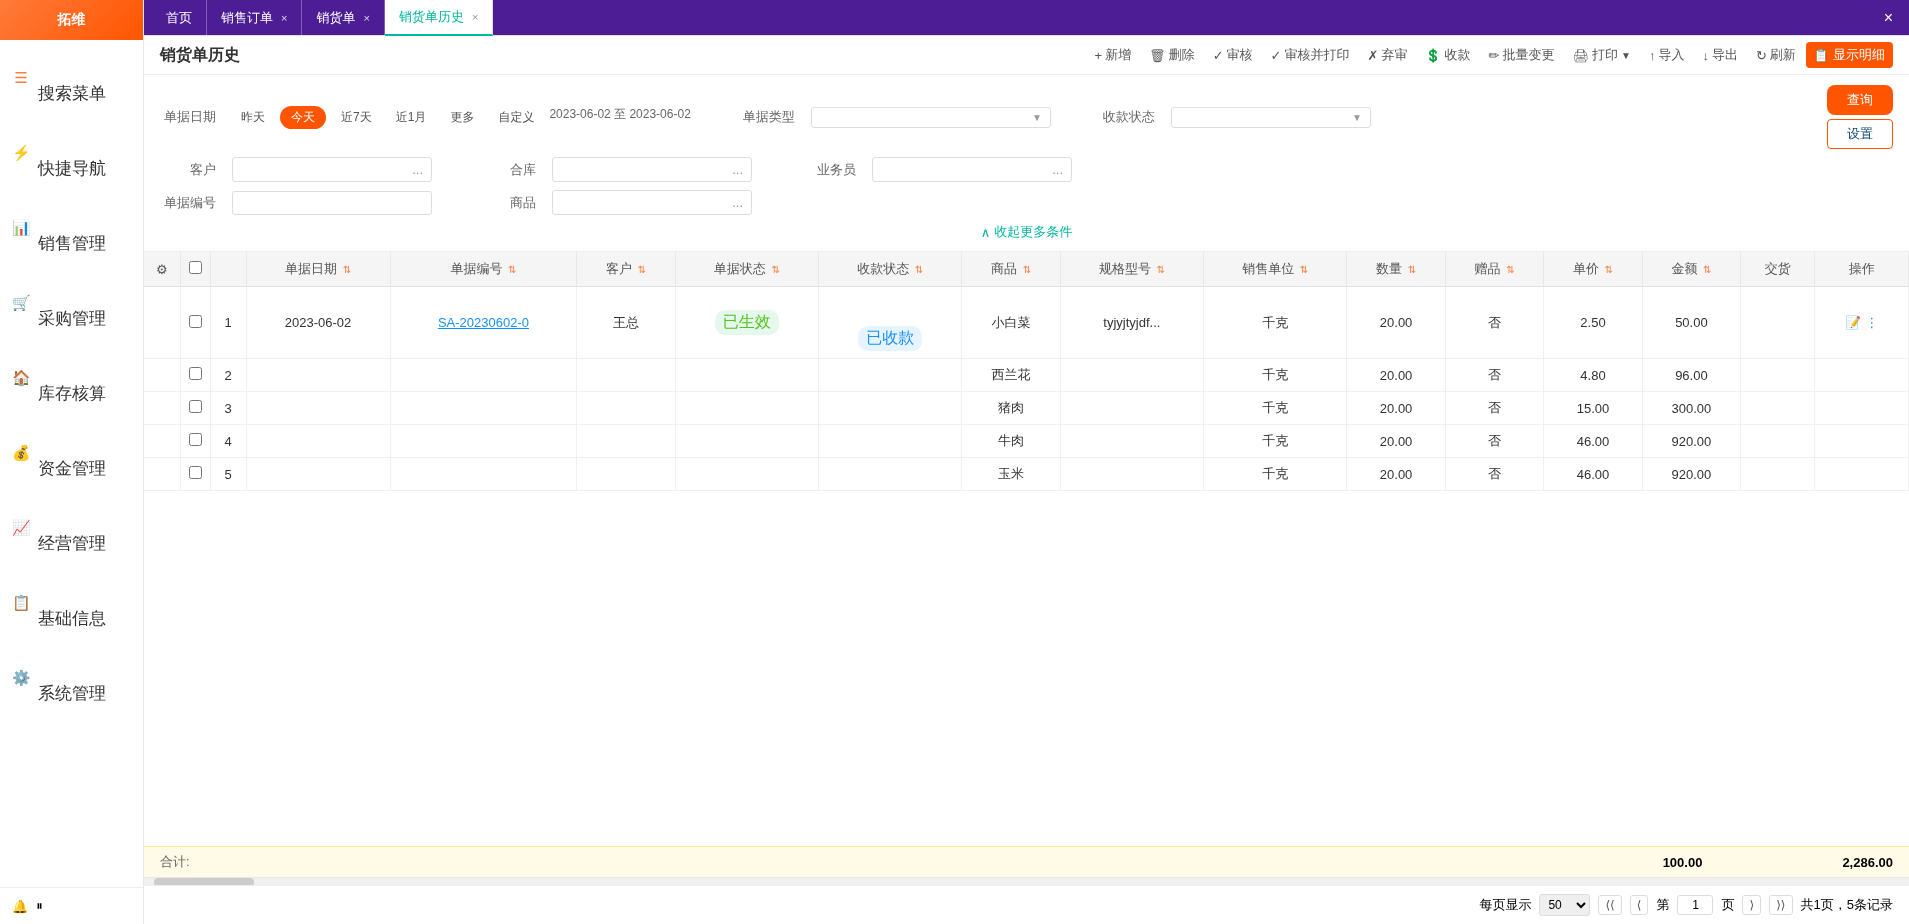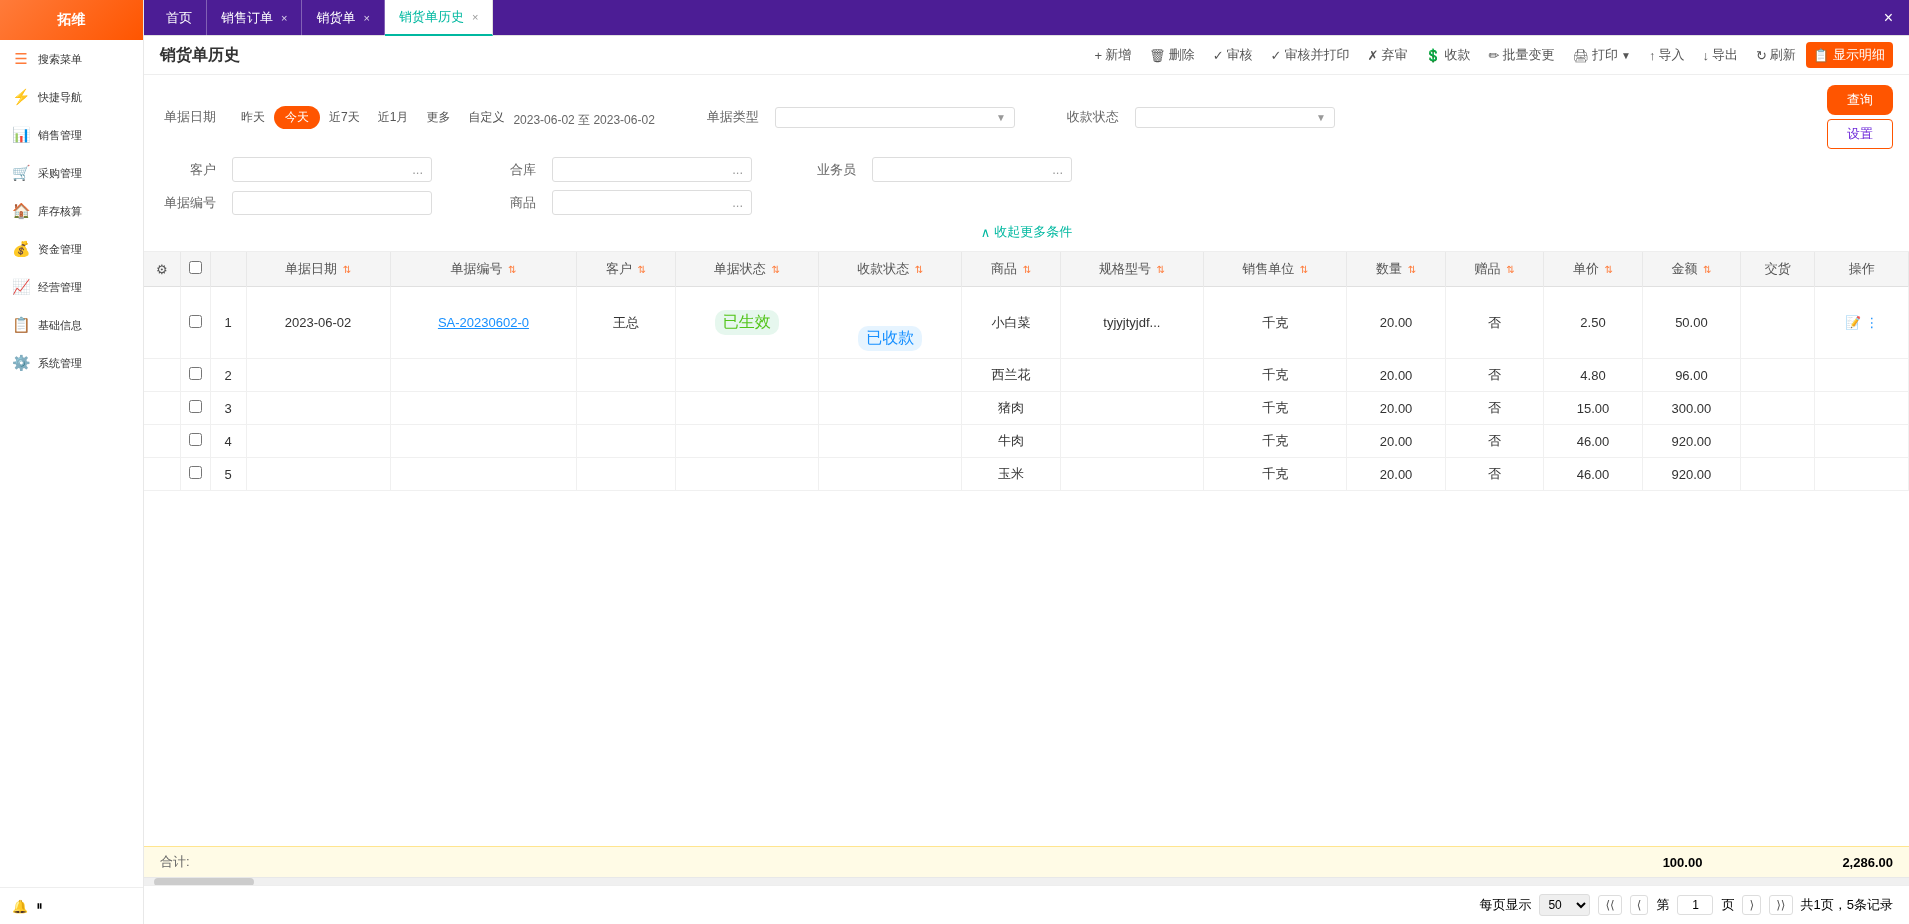--- a/index.html
+++ b/index.html
@@ -26,21 +26,21 @@
     }
     .sidebar-item {
       display: flex;
       align-items: center;
       padding: 10px 12px;
       cursor: pointer;
       color: #333;
       gap: 8px;
     }
     .sidebar-item .si-icon { font-size: 15px; width: 18px; text-align: center; color: #ff7b3a; }
-    .sidebar-item .si-label { font-size: 11px; }
+    .sidebar-item .si-label { font-size: 17px; margin-top: 32px; }
     .sidebar-bottom {
       margin-top: auto;
       display: flex;
       align-items: center;
       padding: 10px 12px;
       gap: 8px;
       border-top: 1px solid #eee;
     }
 
     
@@ -136,21 +136,22 @@
     }
     .filter-row:last-child { margin-bottom: 0; }
     .filter-label {
       color: #666;
       min-width: 56px;
       text-align: right;
       font-size: 13px;
     }
     .filter-date-group {
       display: flex;
-      align-items: flex-end;
+      align-items: flex-start;
+      gap: 6px;
     }
     .date-btn {
       padding: 2px 8px;
       border-radius: 3px;
       cursor: pointer;
       font-size: 12px;
       color: #555;
       border: 1px solid transparent;
     }
     .date-btn.active { background: #ff5500; color: #fff; border-radius: 12px; padding: 2px 10px; }
@@ -190,21 +191,21 @@
       background: #ff5500;
       color: #fff;
       border: none;
       padding: 6px 20px;
       border-radius: 8px;
       cursor: pointer;
       font-size: 13px;
     }
     .settings-btn {
       background: #fff;
-      color: #6d28d9;
+      color: #0c4a6e;
       border: 1px solid #ff5500;
       padding: 5px 16px;
       border-radius: 4px;
       cursor: pointer;
       font-size: 13px;
     }
     .filter-right-group {
       display: flex;
       flex-direction: column;
       gap: 4px;

